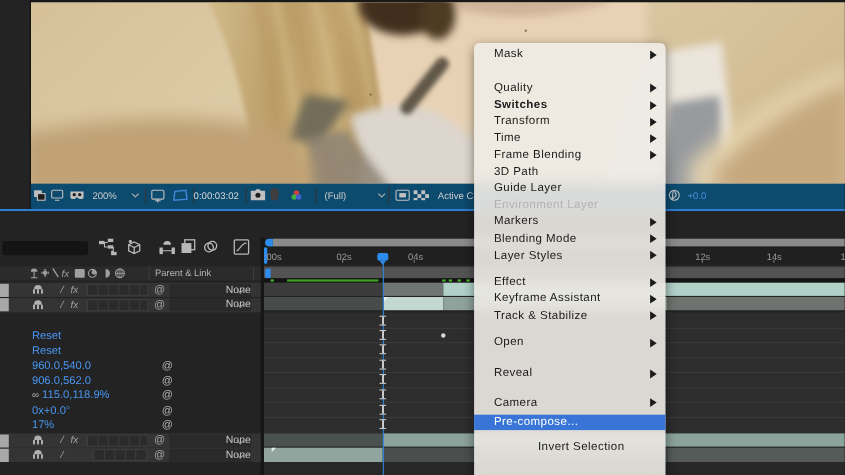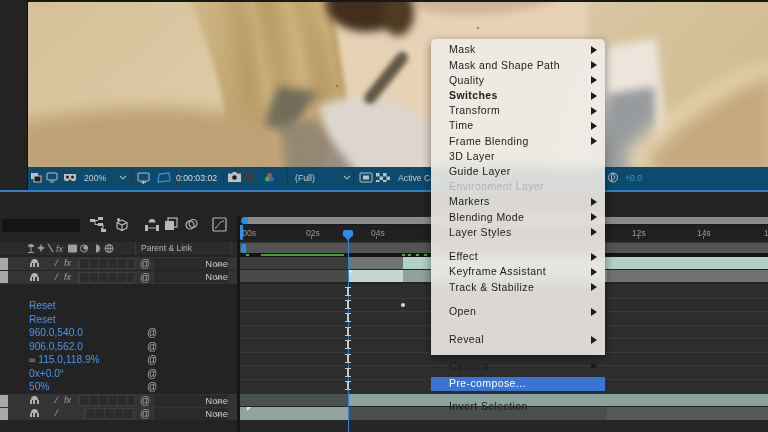--- a/index.html
+++ b/index.html
@@ -356,21 +356,21 @@
       <span class="ic" style="left:140px; font-size:10px;">@</span>
       <div class="dd">None<span class="chv"></span></div>
     </div>
 
     <div class="prop" style="top:107px; left:29px;">Reset</div>
     <div class="prop" style="top:120.5px; left:29px;">Reset</div>
     <div class="prop" style="top:134px; left:29px;">960.0,540.0</div>
     <div class="prop" style="top:147.5px; left:29px;">906.0,562.0</div>
     <div class="prop" style="top:161px; left:29px;"><span class="lnk">∞</span> 115.0,118.9%</div>
     <div class="prop" style="top:174.5px; left:29px;">0x+0.0°</div>
-    <div class="prop" style="top:188px; left:29px;">50%</div>
+    <div class="prop" style="top:188px; left:29px;">17%</div>
     <div class="spr" style="top:134px;"></div>
     <div class="spr" style="top:147.5px;"></div>
     <div class="spr" style="top:161px;"></div>
     <div class="spr" style="top:174.5px;"></div>
     <div class="spr" style="top:188px;"></div>
 
     <div class="lrow" style="top:202px; height:13px;">
       <div class="tag"></div>
       <span class="ic pansym" style="left:30px;"></span>
       <span class="ic" style="left:55px; transform:skewX(-15deg);">/</span>
@@ -382,38 +382,37 @@
     <div class="lrow" style="top:215px; height:13px;">
       <div class="tag"></div>
       <span class="ic pansym" style="left:30px;"></span>
       <span class="ic" style="left:55px; transform:skewX(-15deg);">/</span>
       <div class="grid" style="left:84px; width:51px;"></div>
       <span class="ic" style="left:140px; font-size:10px;">@</span>
       <div class="dd">None<span class="chv"></span></div>
     </div>
   </div>
 
-  <div class="abs" id="menu" style="left:431px; top:39px; width:174px; height:316px; background:rgba(238,235,230,0.90); backdrop-filter:blur(6px);
+  <div class="abs" id="menu" style="left:431px; top:39px; width:174px; height:393px; background:rgba(238,235,230,0.90); backdrop-filter:blur(6px);
       border-radius:5px 5px 0 0; box-shadow:0 3px 10px rgba(0,0,0,0.45); font-size:10.5px; color:#1b1b1b;">
     <div class="mi" style="top:3.4px;">Mask<span class="ar"></span></div>
-    <div class="mi" style="top:18.6px;">Mask and Shape Path<span class="ar"></span></div>
     <div class="mi" style="top:33.8px;">Quality<span class="ar"></span></div>
     <div class="mi" style="top:49px;font-weight:bold;">Switches<span class="ar"></span></div>
     <div class="mi" style="top:64.2px;">Transform<span class="ar"></span></div>
     <div class="mi" style="top:79.4px;">Time<span class="ar"></span></div>
     <div class="mi" style="top:94.6px;">Frame Blending<span class="ar"></span></div>
-    <div class="mi" style="top:109.8px;">3D Layer</div>
+    <div class="mi" style="top:109.8px;">3D Path</div>
     <div class="mi" style="top:125px;">Guide Layer</div>
     <div class="mi" style="top:140.2px; color:#b4b2b0;">Environment Layer</div>
     <div class="mi" style="top:155.4px;">Markers<span class="ar"></span></div>
     <div class="mi" style="top:170.6px;">Blending Mode<span class="ar"></span></div>
     <div class="mi" style="top:185.8px;">Layer Styles<span class="ar"></span></div>
     <div class="mi" style="top:210.2px;">Effect<span class="ar"></span></div>
     <div class="mi" style="top:225.4px;">Keyframe Assistant<span class="ar"></span></div>
     <div class="mi" style="top:240.6px;">Track &amp; Stabilize<span class="ar"></span></div>
     <div class="mi" style="top:265px;">Open<span class="ar"></span></div>
     <div class="mi" style="top:280.2px;margin-top:13px;">Reveal<span class="ar"></span></div>
     <div class="mi" style="top:319.8px;">Camera<span class="ar"></span></div>
     <div class="mi hl" style="top:338.4px;">Pre-compose...</div>
-    <div class="mi" style="top:360.4px;">Invert Selection</div>
+    <div class="mi" style="top:360.4px;margin-left:40px;">Invert Selection</div>
   </div>
 
 </div>
 
 </body></html>

